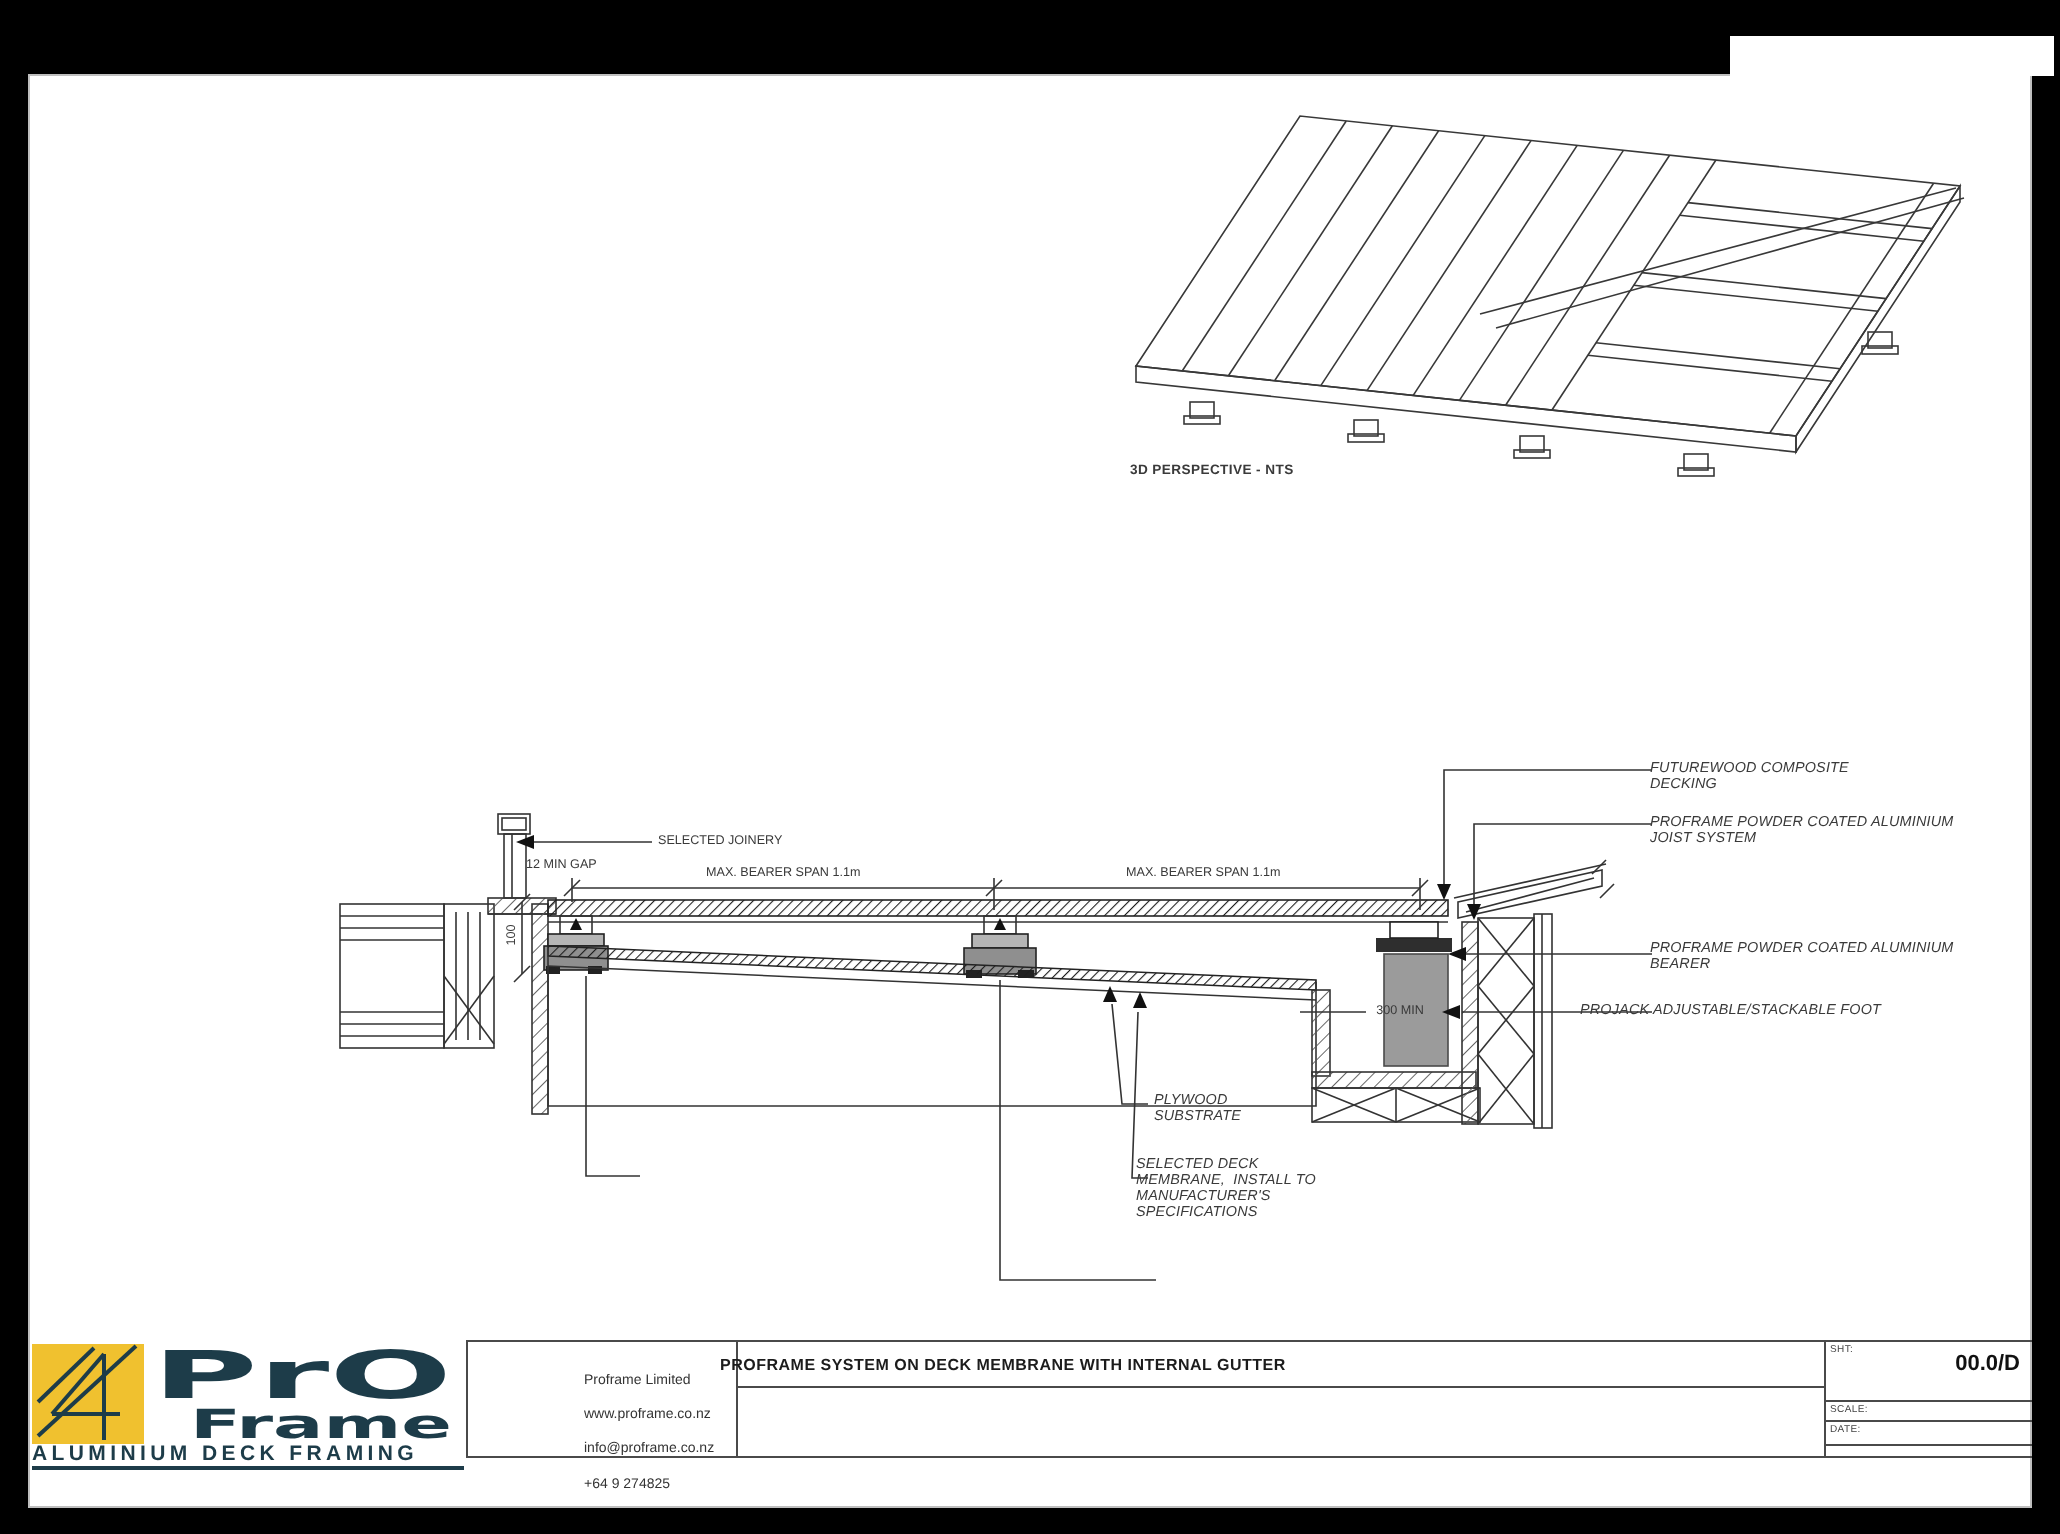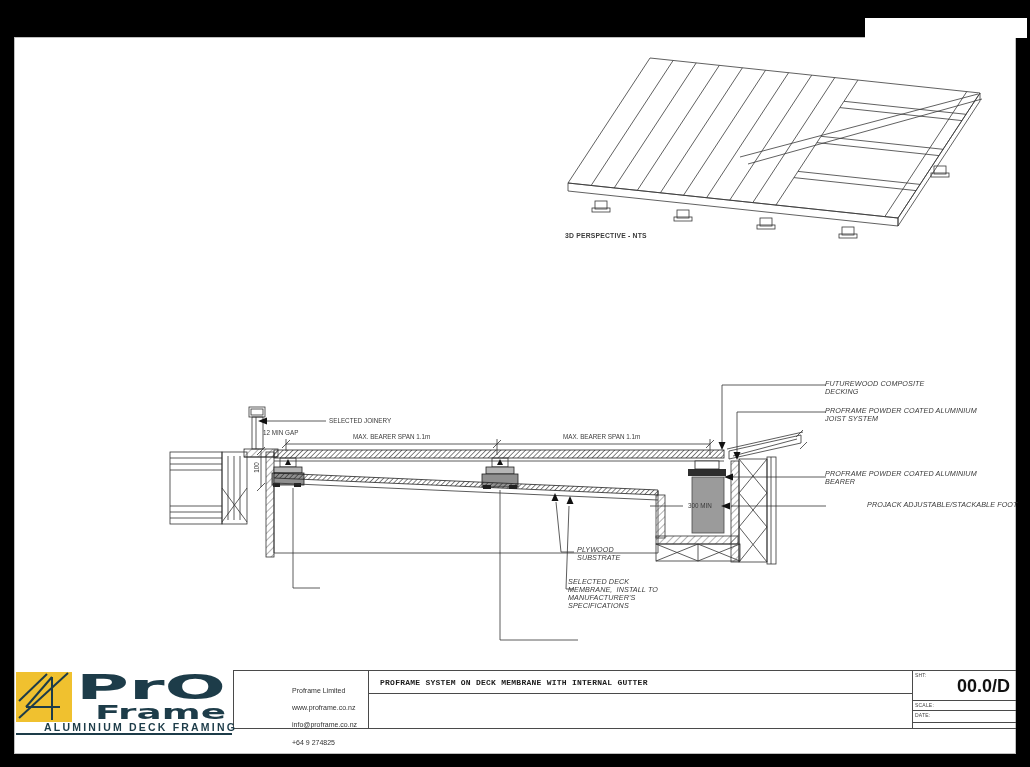--- a/index.html
+++ b/index.html
@@ -8,21 +8,21 @@
   .abs{position:absolute;}
   #page{left:14px;top:37px;width:1000px;height:715px;background:#fff;border:1px solid #bfbfbf;}
   #prev-corner{left:865px;top:18px;width:162px;height:20px;background:#fff;}
   #art{left:0;top:0;width:1030px;height:767px;pointer-events:none;}
   .ann{white-space:pre;color:#3a3a3a;font-size:7.2px;line-height:8px;letter-spacing:.1px;font-style:italic;}
   .dim{white-space:pre;color:#3a3a3a;font-size:6.3px;line-height:7px;}
   .cap{white-space:pre;color:#3a3a3a;font-size:6.8px;font-weight:bold;letter-spacing:.2px;}
   .tbline{background:#4a4a4a;}
   .tb-title{font-size:8px;font-weight:bold;color:#1c1c1c;letter-spacing:.25px;white-space:nowrap;}
   .tb-tiny{font-size:5px;color:#444;letter-spacing:.2px;}
-  .tb-sheetno{font-size:18px;font-weight:bold;color:#111;text-align:right;white-space:nowrap;}
+  .tb-sheetno{font-size:11px;font-weight:bold;color:#111;text-align:right;white-space:nowrap;}
   .tb-company{font-size:7px;line-height:8.6px;color:#333;white-space:pre;}
   .tagline{font-size:10.5px;font-weight:bold;letter-spacing:2.2px;white-space:nowrap;}
 </style>
 </head>
 <body>
 
 <div id="stage">
 
   <div id="page" class="abs"></div>
   <div id="prev-corner" class="abs"></div>
@@ -208,21 +208,21 @@
   <div class="abs dim" style="left:563px;top:433px;">MAX. BEARER SPAN 1.1m</div>
   <div class="abs dim" style="left:244px;top:464px;width:24px;text-align:center;transform:rotate(-90deg);">100</div>
   <div class="abs dim" style="left:684px;top:502px;width:32px;text-align:center;">300 MIN</div>
 
   <div class="abs ann" style="left:825px;top:380px;">FUTUREWOOD COMPOSITE
 DECKING</div>
   <div class="abs ann" style="left:825px;top:407px;">PROFRAME POWDER COATED ALUMINIUM
 JOIST SYSTEM</div>
   <div class="abs ann" style="left:825px;top:470px;">PROFRAME POWDER COATED ALUMINIUM
 BEARER</div>
-  <div class="abs ann" style="left:867px;top:501px;">PROJACK ADJUSTABLE/STACKABLE FOOT</div>
+  <div class="abs ann" style="left:790px;top:501px;">PROJACK ADJUSTABLE/STACKABLE FOOT</div>
 
   <div class="abs ann" style="left:577px;top:546px;">PLYWOOD
 SUBSTRATE</div>
   <div class="abs ann" style="left:568px;top:578px;">SELECTED DECK
 MEMBRANE,  INSTALL TO
 MANUFACTURER'S
 SPECIFICATIONS</div>
 
   <div class="abs tbline" style="left:233px;top:670px;width:783px;height:1px;"></div>
   <div class="abs tbline" style="left:233px;top:728px;width:783px;height:1px;"></div>
@@ -241,28 +241,28 @@
         <line x1="3" y1="48" x2="52" y2="3"></line>
         <line x1="3" y1="31" x2="31" y2="4"></line>
         <line x1="36" y1="7" x2="10" y2="37"></line>
         <line x1="10" y1="37" x2="44" y2="37"></line>
         <line x1="36" y1="7" x2="36" y2="50"></line>
       </g>
     </g>
     <text x="60" y="29" font-family="DejaVu Sans, sans-serif" font-size="33" font-weight="900" fill="#1D3C49" textLength="150" lengthAdjust="spacingAndGlyphs">PrO</text>
     <text x="79" y="49" font-family="DejaVu Sans, sans-serif" font-size="20" font-weight="900" fill="#1D3C49" textLength="131" lengthAdjust="spacingAndGlyphs">Frame</text>
   </svg>
-  <div class="abs tagline" style="left:16px;top:721px;color:#1D3C49;padding-left:28px;">ALUMINIUM DECK FRAMING</div>
+  <div class="abs tagline" style="left:16px;top:721px;color:#1D3C49;">ALUMINIUM DECK FRAMING</div>
   <div class="abs" style="left:16px;top:733px;width:216px;height:2px;background:#1D3C49;"></div>
 
   <div class="abs tb-company" style="left:292px;top:687px;"><span>Proframe Limited</span><br>
 <span>www.proframe.co.nz</span><br>
 <span>info@proframe.co.nz</span><br>
 <span>+64 9 274825</span></div>
 
-  <div class="abs tb-title" style="left:380px;top:678px;font-family:Liberation Mono, monospace;">PROFRAME SYSTEM ON DECK MEMBRANE WITH INTERNAL GUTTER</div>
+  <div class="abs tb-title" style="left:360px;top:678px;">PROFRAME SYSTEM ON DECK MEMBRANE WITH INTERNAL GUTTER</div>
 
   <div class="abs tb-tiny" style="left:915px;top:672px;">SHT:</div>
   <div class="abs tb-sheetno" style="left:912px;top:676px;width:98px;">00.0/D</div>
   <div class="abs tb-tiny" style="left:915px;top:702px;">SCALE:</div>
   <div class="abs tb-tiny" style="left:915px;top:712px;">DATE:</div>
 
 </div>
 
 </body></html>

